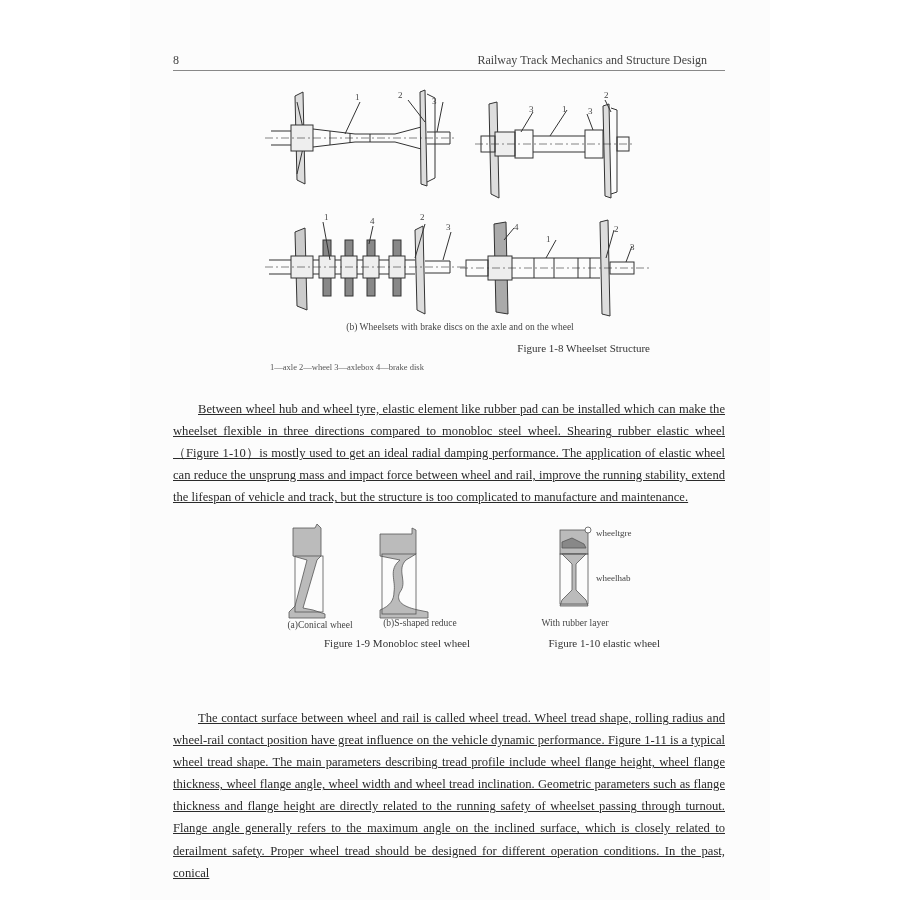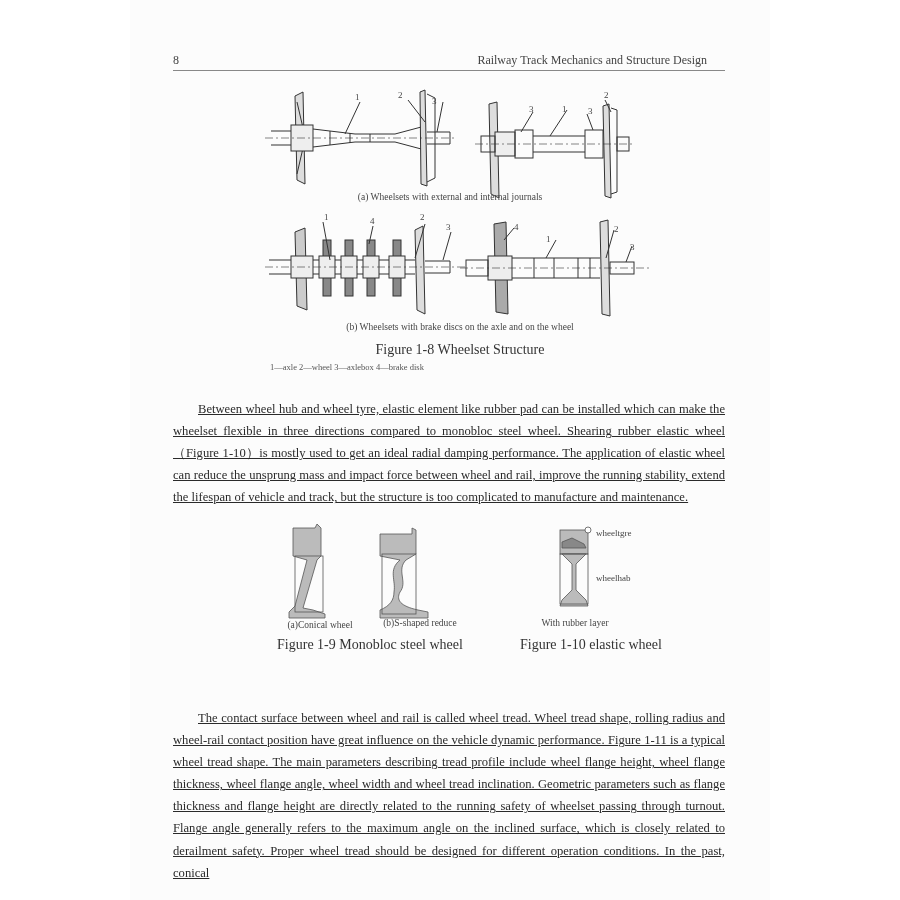--- a/index.html
+++ b/index.html
@@ -3,21 +3,21 @@
 <meta charset="utf-8">
 <style>
   html, body { margin:0; padding:0; background:#ffffff; }
   body { width:900px; height:900px; position:relative; overflow:hidden; font-family:"Liberation Serif","DejaVu Serif",serif; color:#2a2a2a; }
   .page { position:absolute; left:130px; top:0; width:640px; height:900px; background:#fcfcfc; }
   .header { position:absolute; left:43px; top:52px; width:552px; height:18px; border-bottom:1px solid #888; font-size:12px; color:#444; }
   .header .num { position:absolute; left:0; top:1px; }
   .header .title { position:absolute; right:18px; top:1px; }
   .fig { position:absolute; }
   .caption { position:absolute; text-align:center; font-size:9.5px; color:#444; white-space:nowrap; }
-  .figtitle { position:absolute; text-align:center; font-size:14px; color:#333; white-space:nowrap; }
+  .figtitle { position:absolute; text-align:right; font-size:11px; color:#333; white-space:nowrap; }
   .legend { position:absolute; text-align:left; font-size:8.5px; color:#555; white-space:nowrap; }
   .para { position:absolute; left:43px; width:552px; font-size:12.6px; line-height:22.1px; text-align:justify; color:#2a2a2a; }
   .para p { margin:0; text-indent:25px;text-decoration:underline; }
   .lbl { position:absolute; font-size:9px; color:#444; }
   svg { overflow:visible; }
 </style>
 </head>
 <body>
 
 <div class="page">
@@ -71,21 +71,20 @@
         <path d="M92 10 L75 36"></path>
         <path d="M112 14 L118 30"></path>
         <path d="M130 0 L136 12"></path>
     </g>
   </svg>
   <span class="lbl" style="left:399px;top:104px">3</span>
   <span class="lbl" style="left:432px;top:104px">1</span>
   <span class="lbl" style="left:458px;top:106px">3</span>
   <span class="lbl" style="left:474px;top:90px">2</span>
 
-  <div class="caption" style="left:140px;top:192px;width:360px">(a) Wheelsets with external and internal journals</div>
 
   <svg class="fig" style="left:135px;top:220px" width="200" height="96" viewBox="0 0 200 96">
     <g stroke="#333" fill="none" stroke-width="1">
       <path d="M30 12 L40 8 L42 90 L32 86 Z" fill="#ccc"></path>
       <rect x="26" y="36" width="22" height="22" fill="#eee"></rect>
       <path d="M4 40 L26 40 M4 54 L26 54"></path>
       <path d="M48 40 L150 40 M48 54 L150 54"></path>
       <g fill="#888">
         <rect x="58" y="20" width="8" height="56"></rect>
           <rect x="80" y="20" width="8" height="56"></rect>

